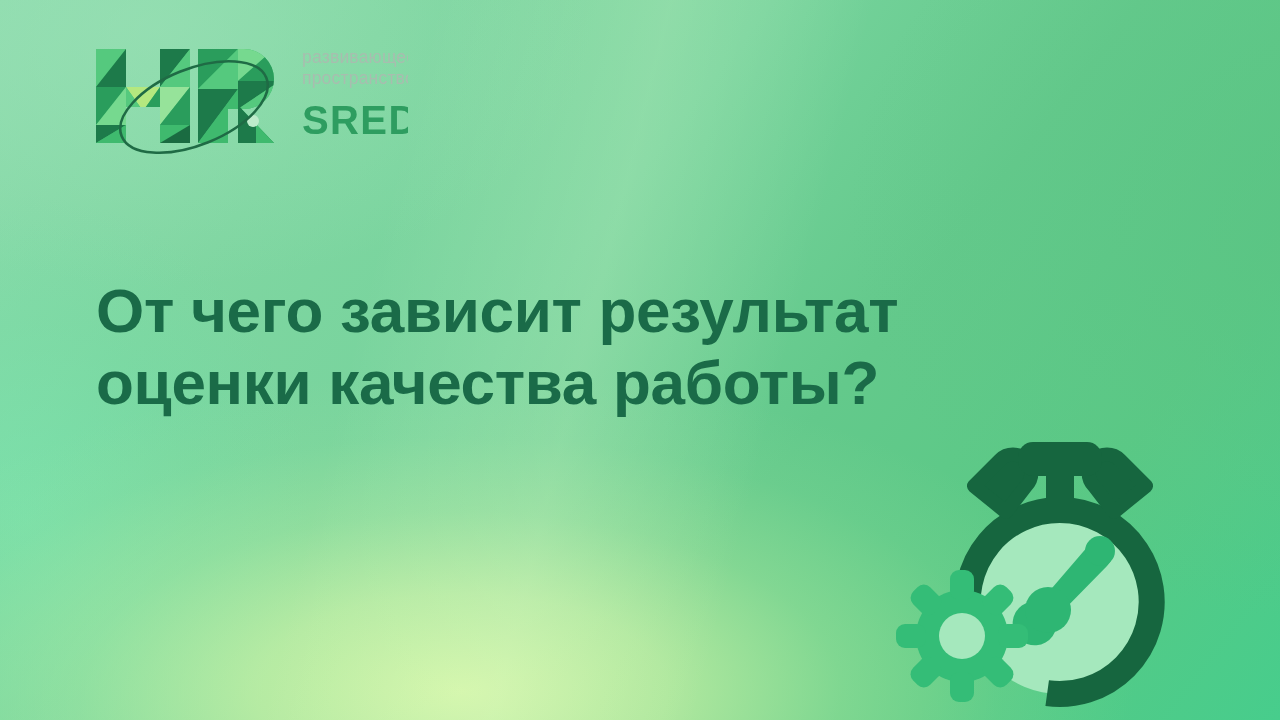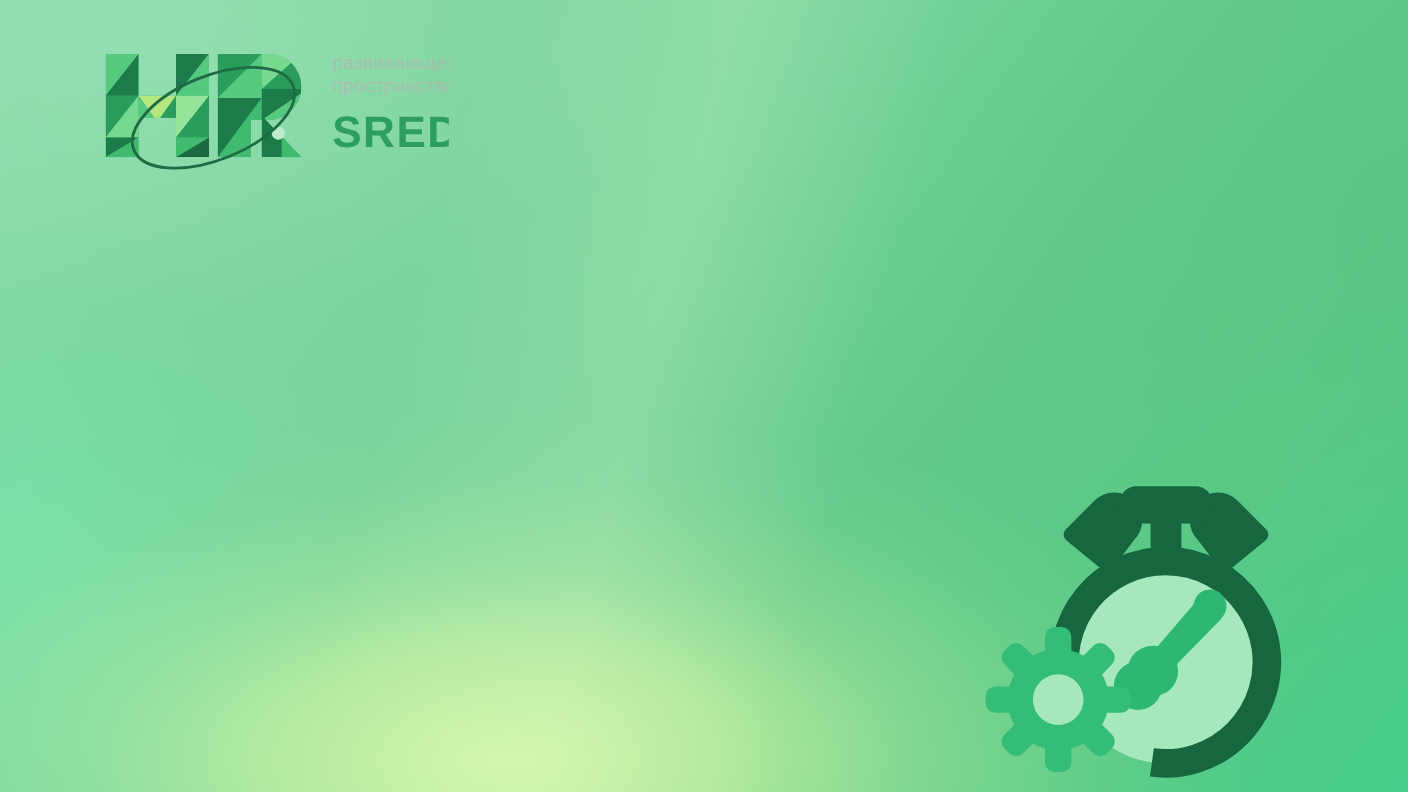--- a/index.html
+++ b/index.html
@@ -172,20 +172,22 @@
       <circle cx="165" cy="88" r="6" fill="#bdeccb"></circle>
 
       <ellipse cx="106" cy="74" rx="78" ry="38" transform="rotate(-22 106 74)" fill="none" stroke="#1f6b45" stroke-width="2.6"></ellipse>
 
       <text class="logo-tagline-text" x="214" y="30">развивающее</text>
       <text class="logo-tagline-text" x="214" y="51">пространство</text>
       <text class="logo-word-text" x="214" y="101">SREDA</text>
     </svg>
   </div>
 
+  <h1 id="headline">От чего зависит результат
+оценки качества работы?</h1>
 
   <div id="stopwatch">
     <svg viewBox="0 0 300 290" xmlns="http://www.w3.org/2000/svg">
 
       <circle cx="172" cy="164" r="92" fill="#a5e8bd"></circle>
 
       <path d="M 112 234
                A 92 92 0 1 1 172 256" fill="none" stroke="#16663f" stroke-width="26" stroke-linecap="butt" transform="rotate(8 172 164)"></path>
 
       <path d="M 86 48 L 112 22 A 18 18 0 0 1 138 48 L 118 74 Z" fill="#16663f" stroke="#16663f" stroke-width="14" stroke-linejoin="round"></path>

